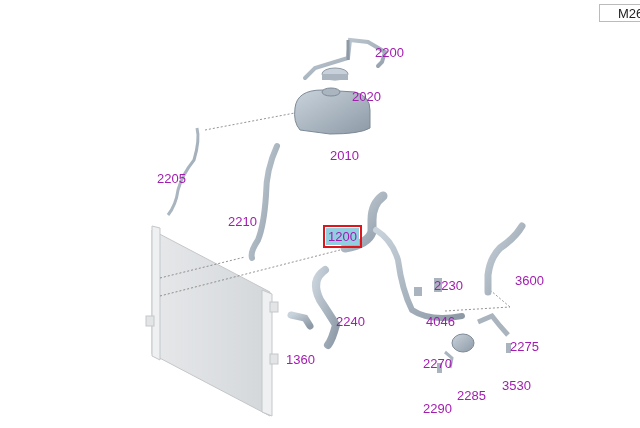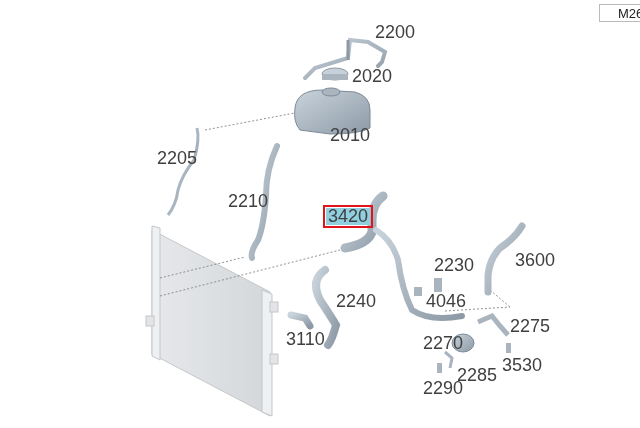--- a/index.html
+++ b/index.html
@@ -1,18 +1,18 @@
 <!DOCTYPE html>
 <html><head>
   <meta charset="utf-8">
   <style>
     html, body { margin: 0; padding: 0; background: #ffffff; }
     body { width: 640px; height: 428px; position: relative; overflow: hidden; font-family: "Liberation Sans", sans-serif; }
     #canvas { position: absolute; left: 0; top: 0; width: 640px; height: 428px; }
-    .callout { position: absolute; font-size: 18px; color: #404040; line-height: 15px; cursor: pointer; white-space: nowrap; }
+    .callout { position: absolute; font-size: 13px; color: #a21caf; line-height: 15px; cursor: pointer; white-space: nowrap; margin-top: 20px; }
     .callout.active { background: #8fcfe0; outline: 2px solid #e0151b; outline-offset: 1px; padding: 1px 2px; }
     #model-box { position: absolute; left: 599px; top: 4px; width: 50px; height: 18px; border: 1px solid #bbb; background: #fff; font-size: 13px; color: #222; padding-left: 18px; line-height: 18px; box-sizing: border-box; }
   </style>
 </head>
 <body>
 
 <svg id="canvas" viewBox="0 0 640 428" xmlns="http://www.w3.org/2000/svg">
   <defs>
     <linearGradient id="hose" x1="0" y1="0" x2="1" y2="1">
       <stop offset="0" stop-color="#c9d3dc"></stop>
@@ -85,23 +85,23 @@
   <path d="M445,352 L452,358 L450,368" stroke="#a9b4bf" stroke-width="3" fill="none"></path>
 </svg>
 
 <div id="model-box"><span>M26</span></div>
 
 <span class="callout" style="left:375px;top:25px">2200</span>
 <span class="callout" style="left:352px;top:69px">2020</span>
 <span class="callout" style="left:330px;top:128px">2010</span>
 <span class="callout" style="left:157px;top:151px">2205</span>
 <span class="callout" style="left:228px;top:194px">2210</span>
-<span class="callout active" style="left:326px;top:208px">3420</span>
+<span class="callout active" style="left:326px;top:208px">1200</span>
 <span class="callout" style="left:434px;top:258px">2230</span>
 <span class="callout" style="left:426px;top:294px">4046</span>
 <span class="callout" style="left:515px;top:253px">3600</span>
 <span class="callout" style="left:336px;top:294px">2240</span>
-<span class="callout" style="left:286px;top:332px">3110</span>
+<span class="callout" style="left:286px;top:332px">1360</span>
 <span class="callout" style="left:510px;top:319px">2275</span>
 <span class="callout" style="left:423px;top:336px">2270</span>
 <span class="callout" style="left:502px;top:358px">3530</span>
 <span class="callout" style="left:457px;top:368px">2285</span>
 <span class="callout" style="left:423px;top:381px">2290</span>
 
 </body></html>

